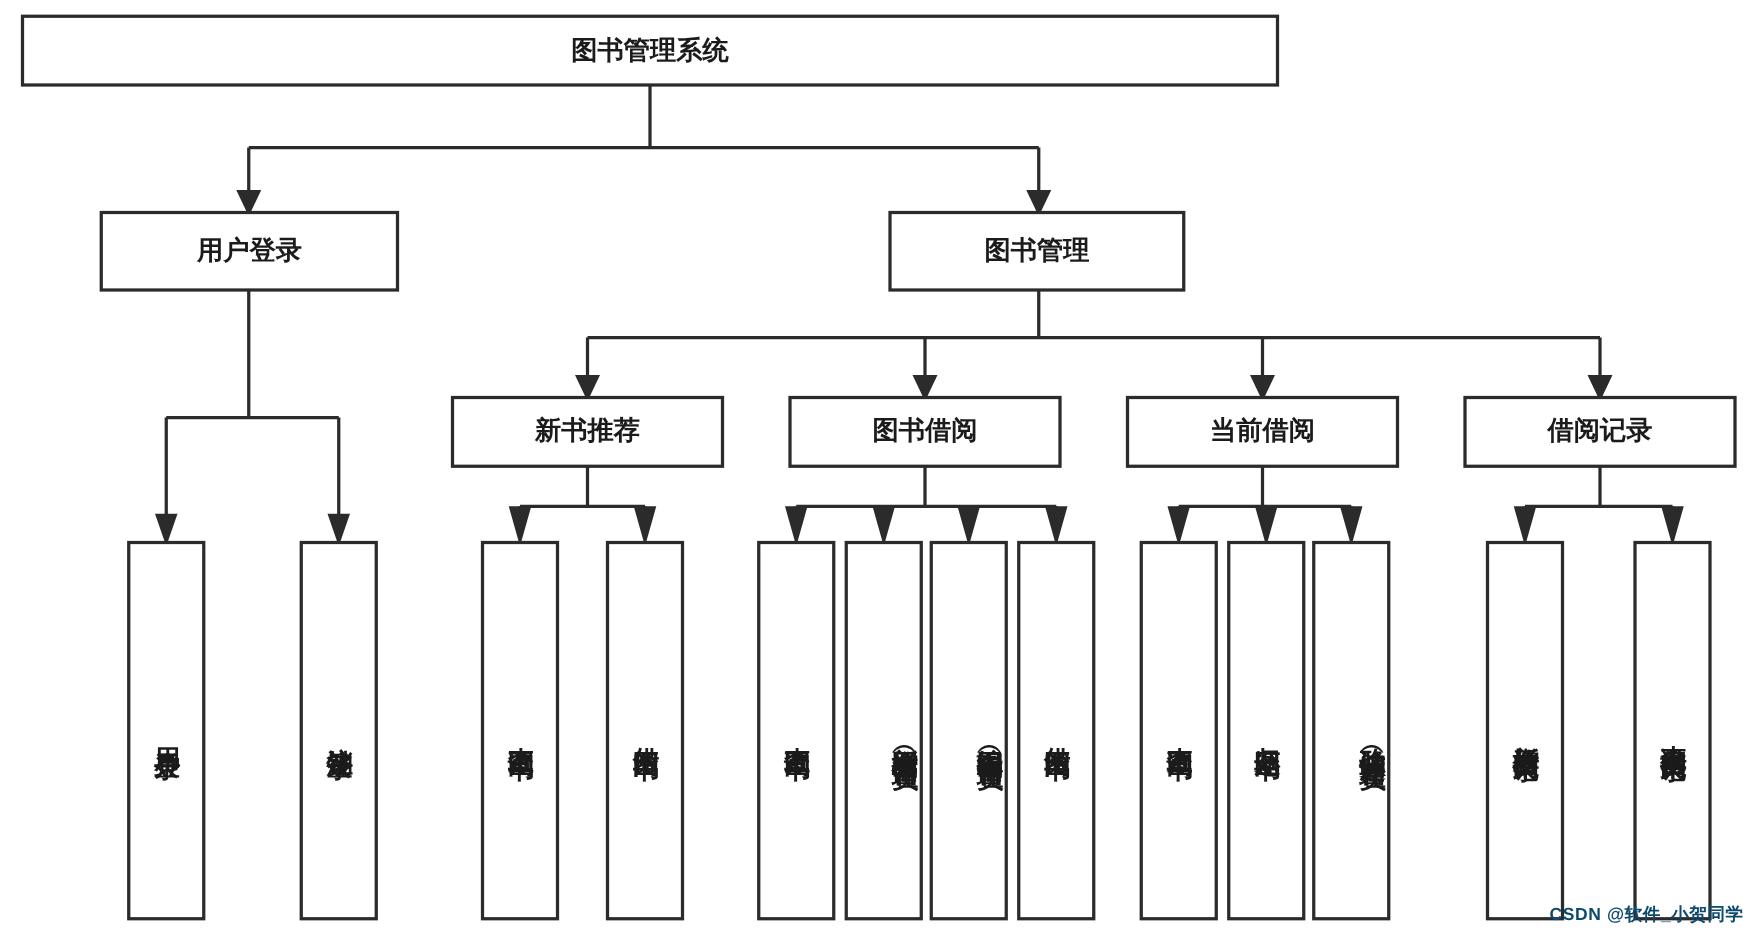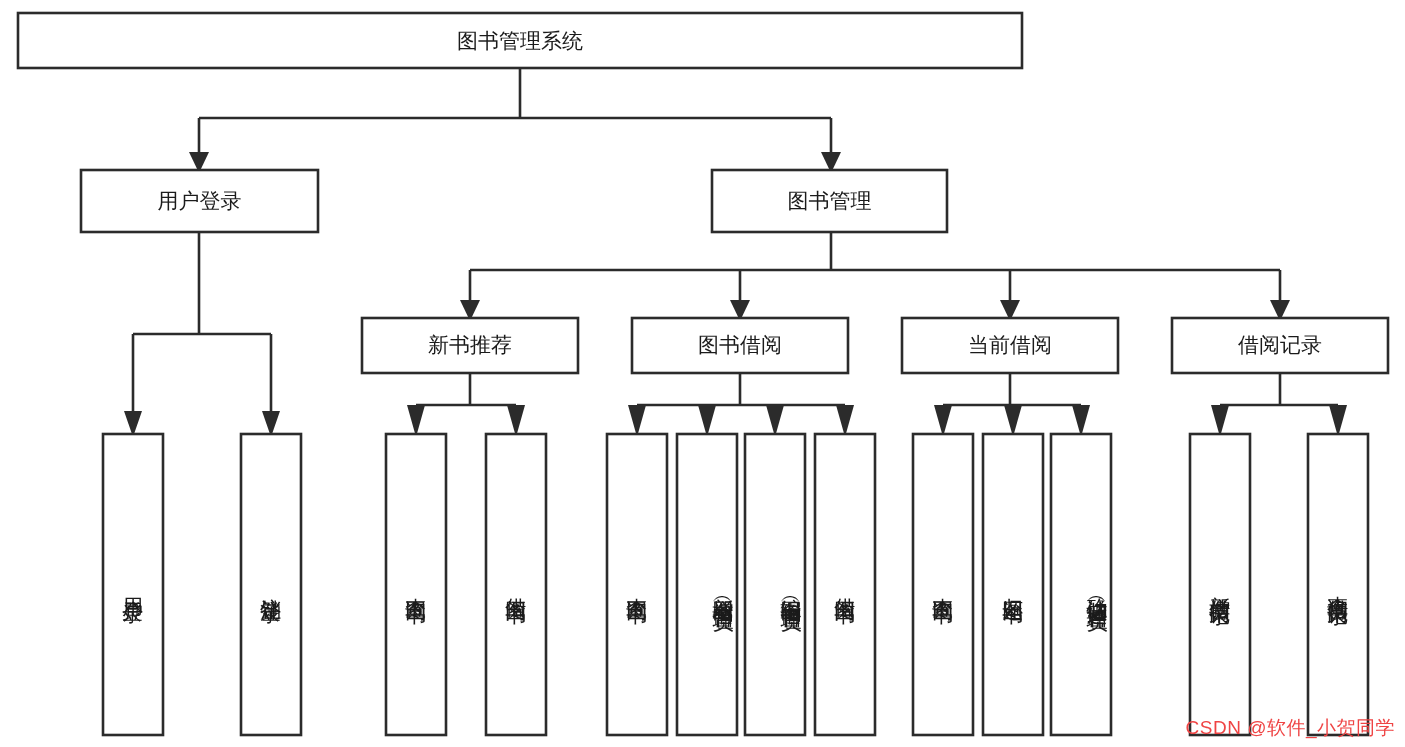--- a/index.html
+++ b/index.html
@@ -9,20 +9,21 @@
   }
   body {
     font-family: "Liberation Sans", "DejaVu Sans", sans-serif;
   }
   #diagram-root {
     position: relative;
     width: 1405px;
     height: 747px;
     background: #ffffff;
     overflow: hidden;
+    font-weight: bold;
   }
   svg#tree-svg {
     position: absolute;
     left: 0;
     top: 0;
     width: 1405px;
     height: 747px;
     display: block;
   }
   .node-box {
@@ -60,22 +61,22 @@
     letter-spacing: 2px;
     color: #1b1b1b;
     white-space: nowrap;
     pointer-events: none;
   }
   .watermark {
     position: absolute;
     right: 10px;
     bottom: 6px;
     font-family: "Liberation Sans", "DejaVu Sans", sans-serif;
-    font-size: 19px;
-    color: #ef4444;
+    font-size: 14px;
+    color: #0c4a6e;
     letter-spacing: 0.5px;
     white-space: nowrap;
   }
 </style>
 </head>
 <body>
 
 <div id="diagram-root">
 
   <svg id="tree-svg" viewBox="0 0 1405 747">

